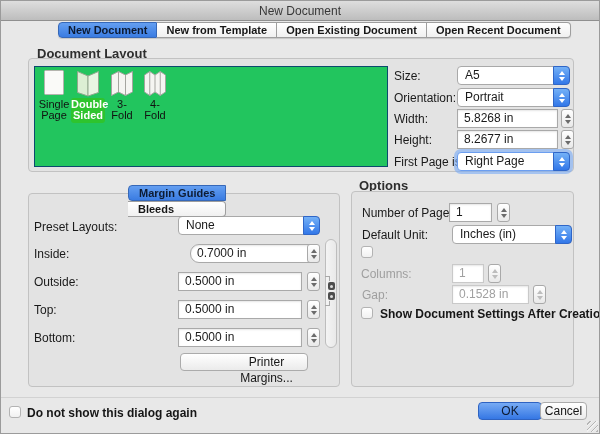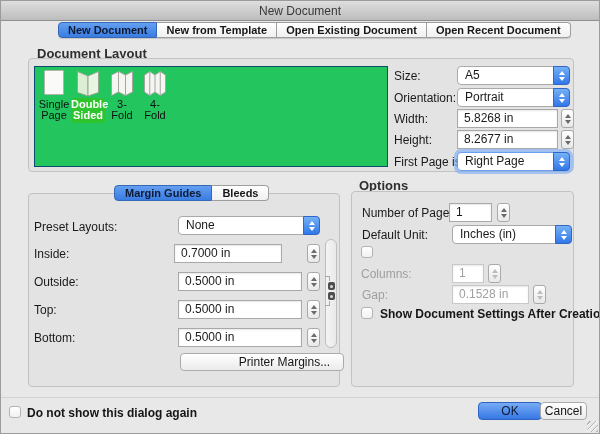--- a/index.html
+++ b/index.html
@@ -191,21 +191,21 @@
     <div class="flabel" style="left:5px;top:26px;">Preset Layouts:</div>
     <div class="popup" style="left:149px;top:22px;width:142px;">
       <span>None</span>
       <span class="cap">
           <span class="tri-up"></span>
           <span class="tri-dn"></span>
         </span>
     </div>
 
     <div class="flabel" style="left:5px;top:53px;">Inside:</div>
-    <div class="tf" style="left:145px;top:50px;width:108px;">0.7000 in</div>
+    <div class="tf" style="left:161px;top:50px;width:128px;border-radius:9px;">0.7000 in</div>
     <div class="stepper" style="left:278px;top:50px;">
         <span class="tri-up"></span>
         <span class="tri-dn"></span>
       </div>
 
     <div class="flabel" style="left:5px;top:81px;">Outside:</div>
     <div class="tf" style="left:149px;top:78px;width:124px;">0.5000 in</div>
     <div class="stepper" style="left:278px;top:78px;">
         <span class="tri-up"></span>
         <span class="tri-dn"></span>
@@ -225,24 +225,24 @@
         <span class="tri-dn"></span>
       </div>
 
     <div class="linktrack" style="left:296px;top:45px;height:109px;">
       <div class="bracket-t" style="left:-1px;top:36px;"></div>
       <div class="chain" style="top:42px;"></div>
       <div class="chain" style="top:52px;"></div>
       <div class="bracket-b" style="left:-1px;top:61px;"></div>
     </div>
 
-    <div class="btn plain" style="left:151px;top:159px;width:164px;padding-left:45px;">Printer Margins...</div>
-  </div>
-
-  <div class="minitabs" style="left:113px;top:184px;">
+    <div class="btn plain" style="left:151px;top:159px;width:128px;padding-left:45px;">Printer Margins...</div>
+  </div>
+
+  <div class="minitabs" style="left:127px;top:184px;flex-direction:column;">
     <div class="mseg sel">Margin Guides</div>
     <div class="mseg">Bleeds</div>
   </div>
 
   <div class="group-label" style="left:358px;top:177px;">Options</div>
   <div class="group" style="left:350px;top:190px;width:223px;height:196px;">
     <div class="flabel" style="left:10px;top:14px;">Number of Pages:</div>
     <div class="tf" style="left:97px;top:11px;width:43px;">1</div>
     <div class="stepper" style="left:145px;top:11px;">
         <span class="tri-up"></span>

